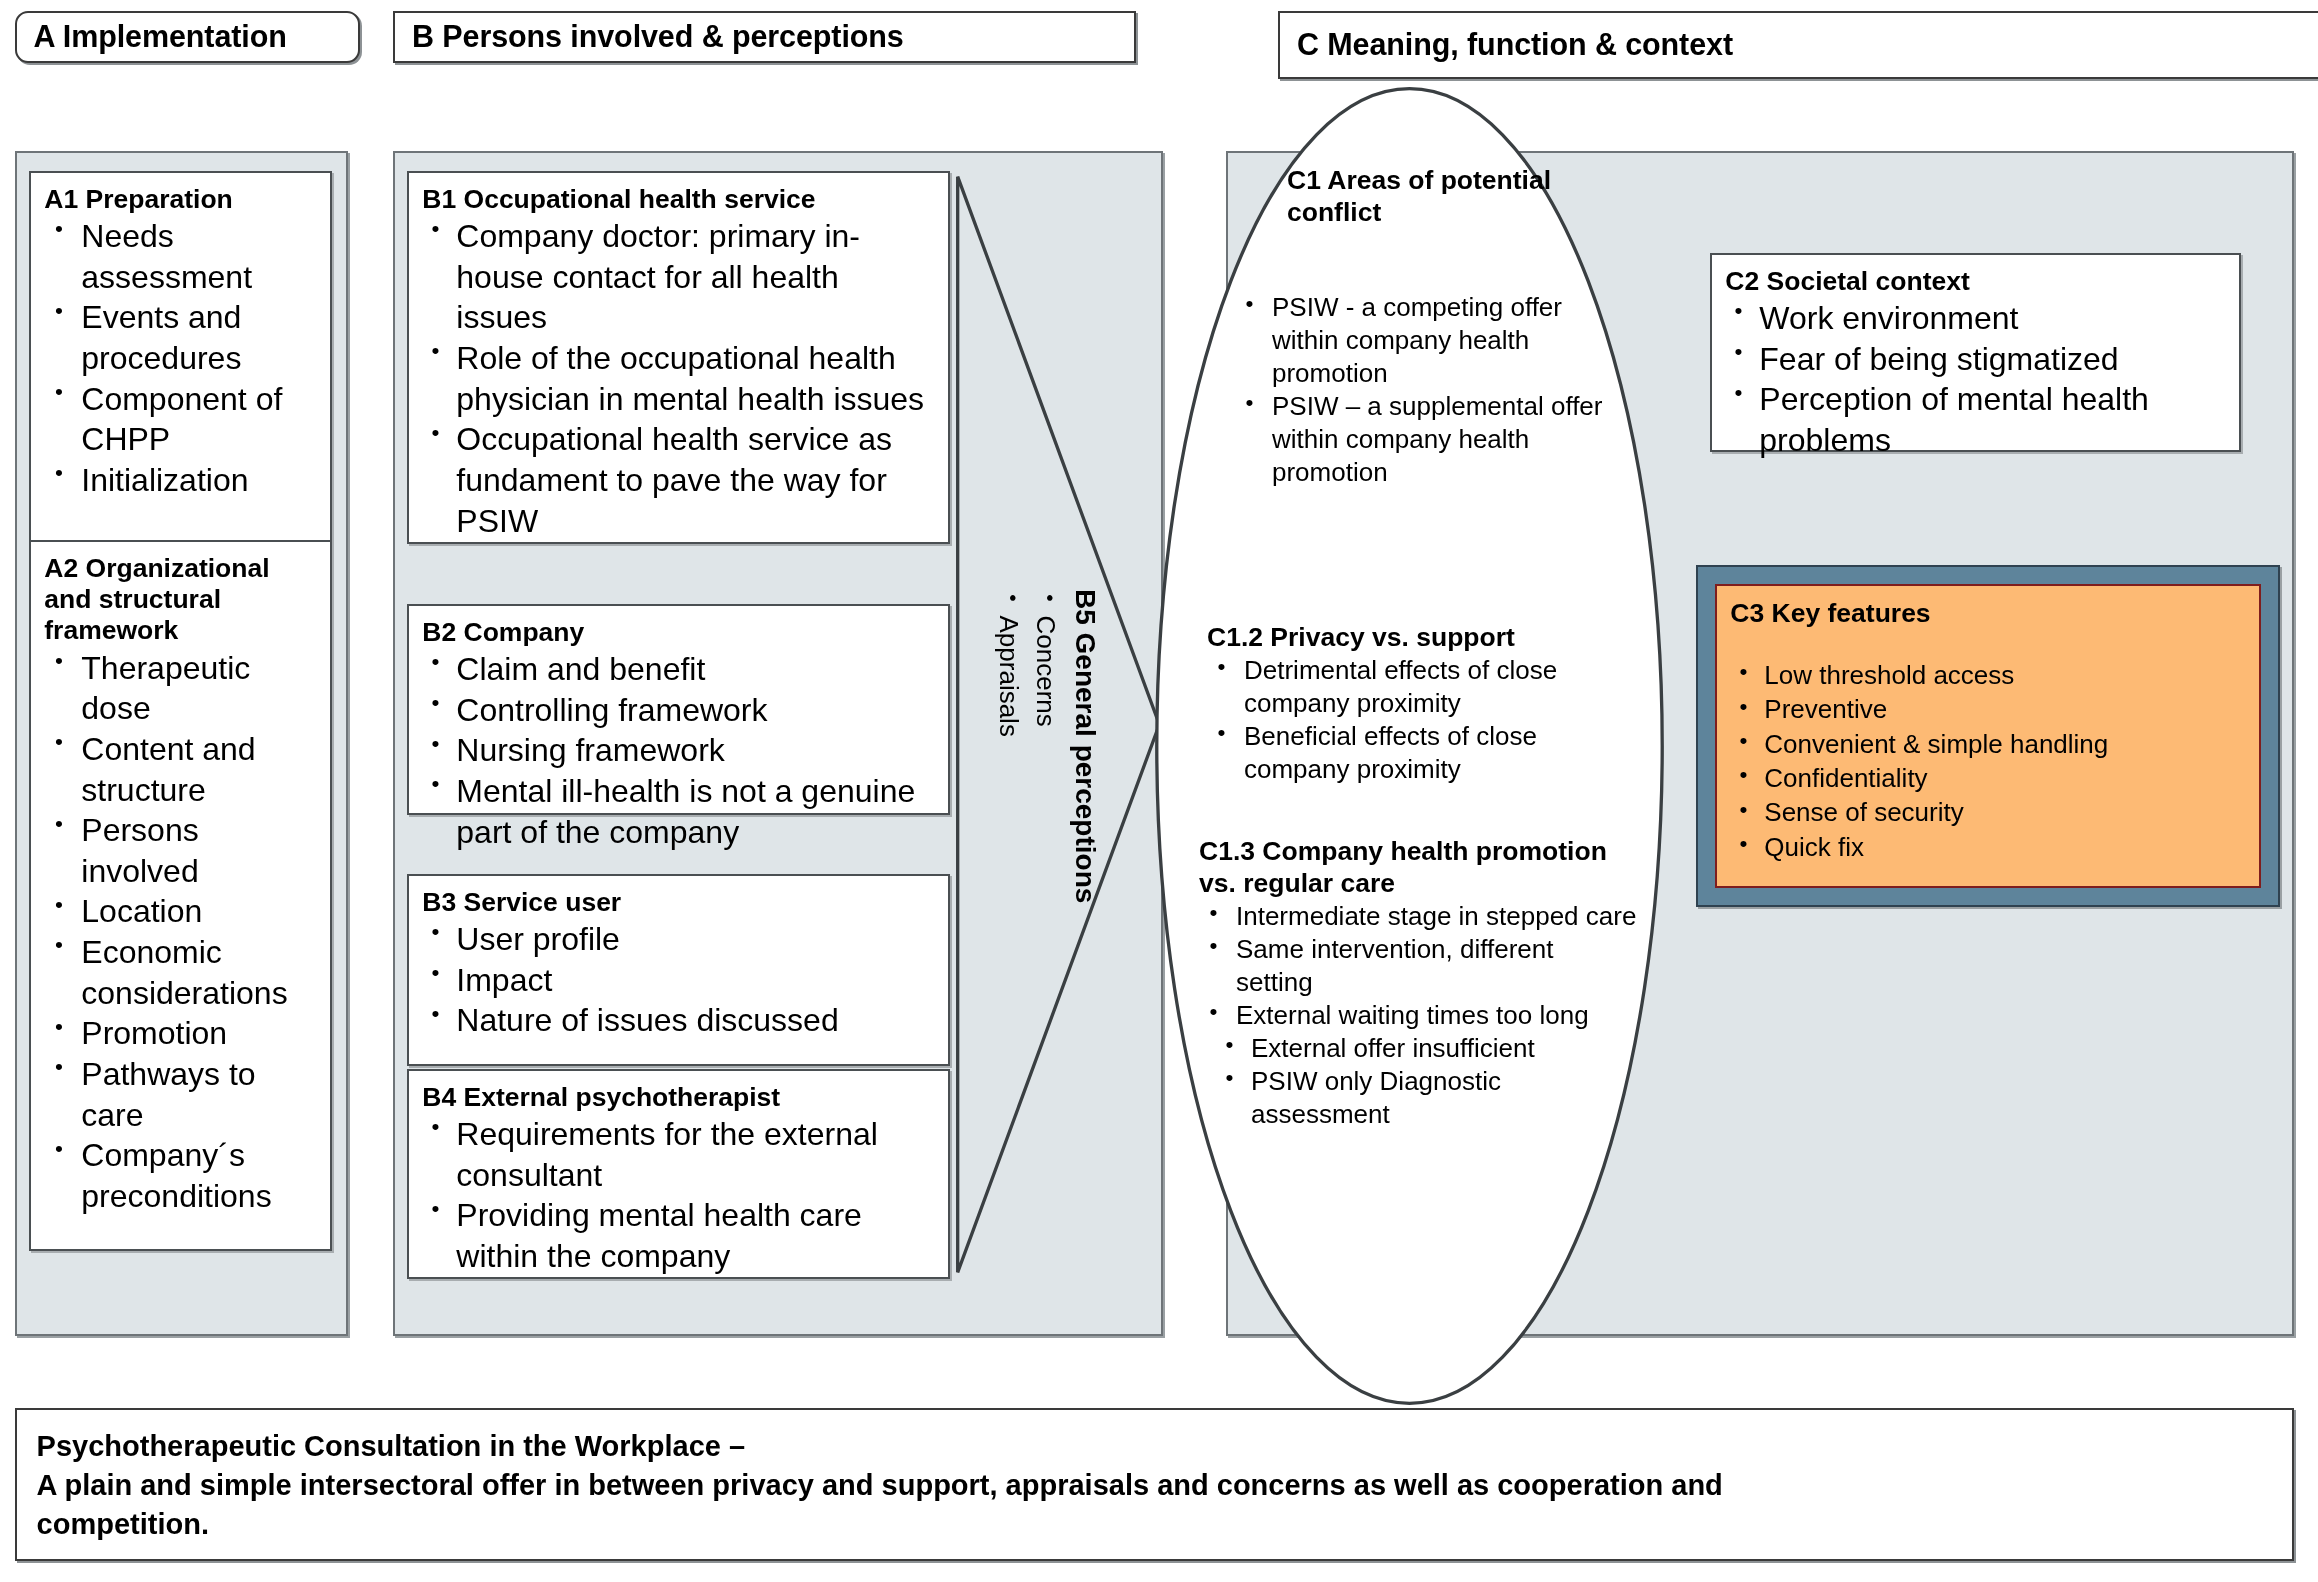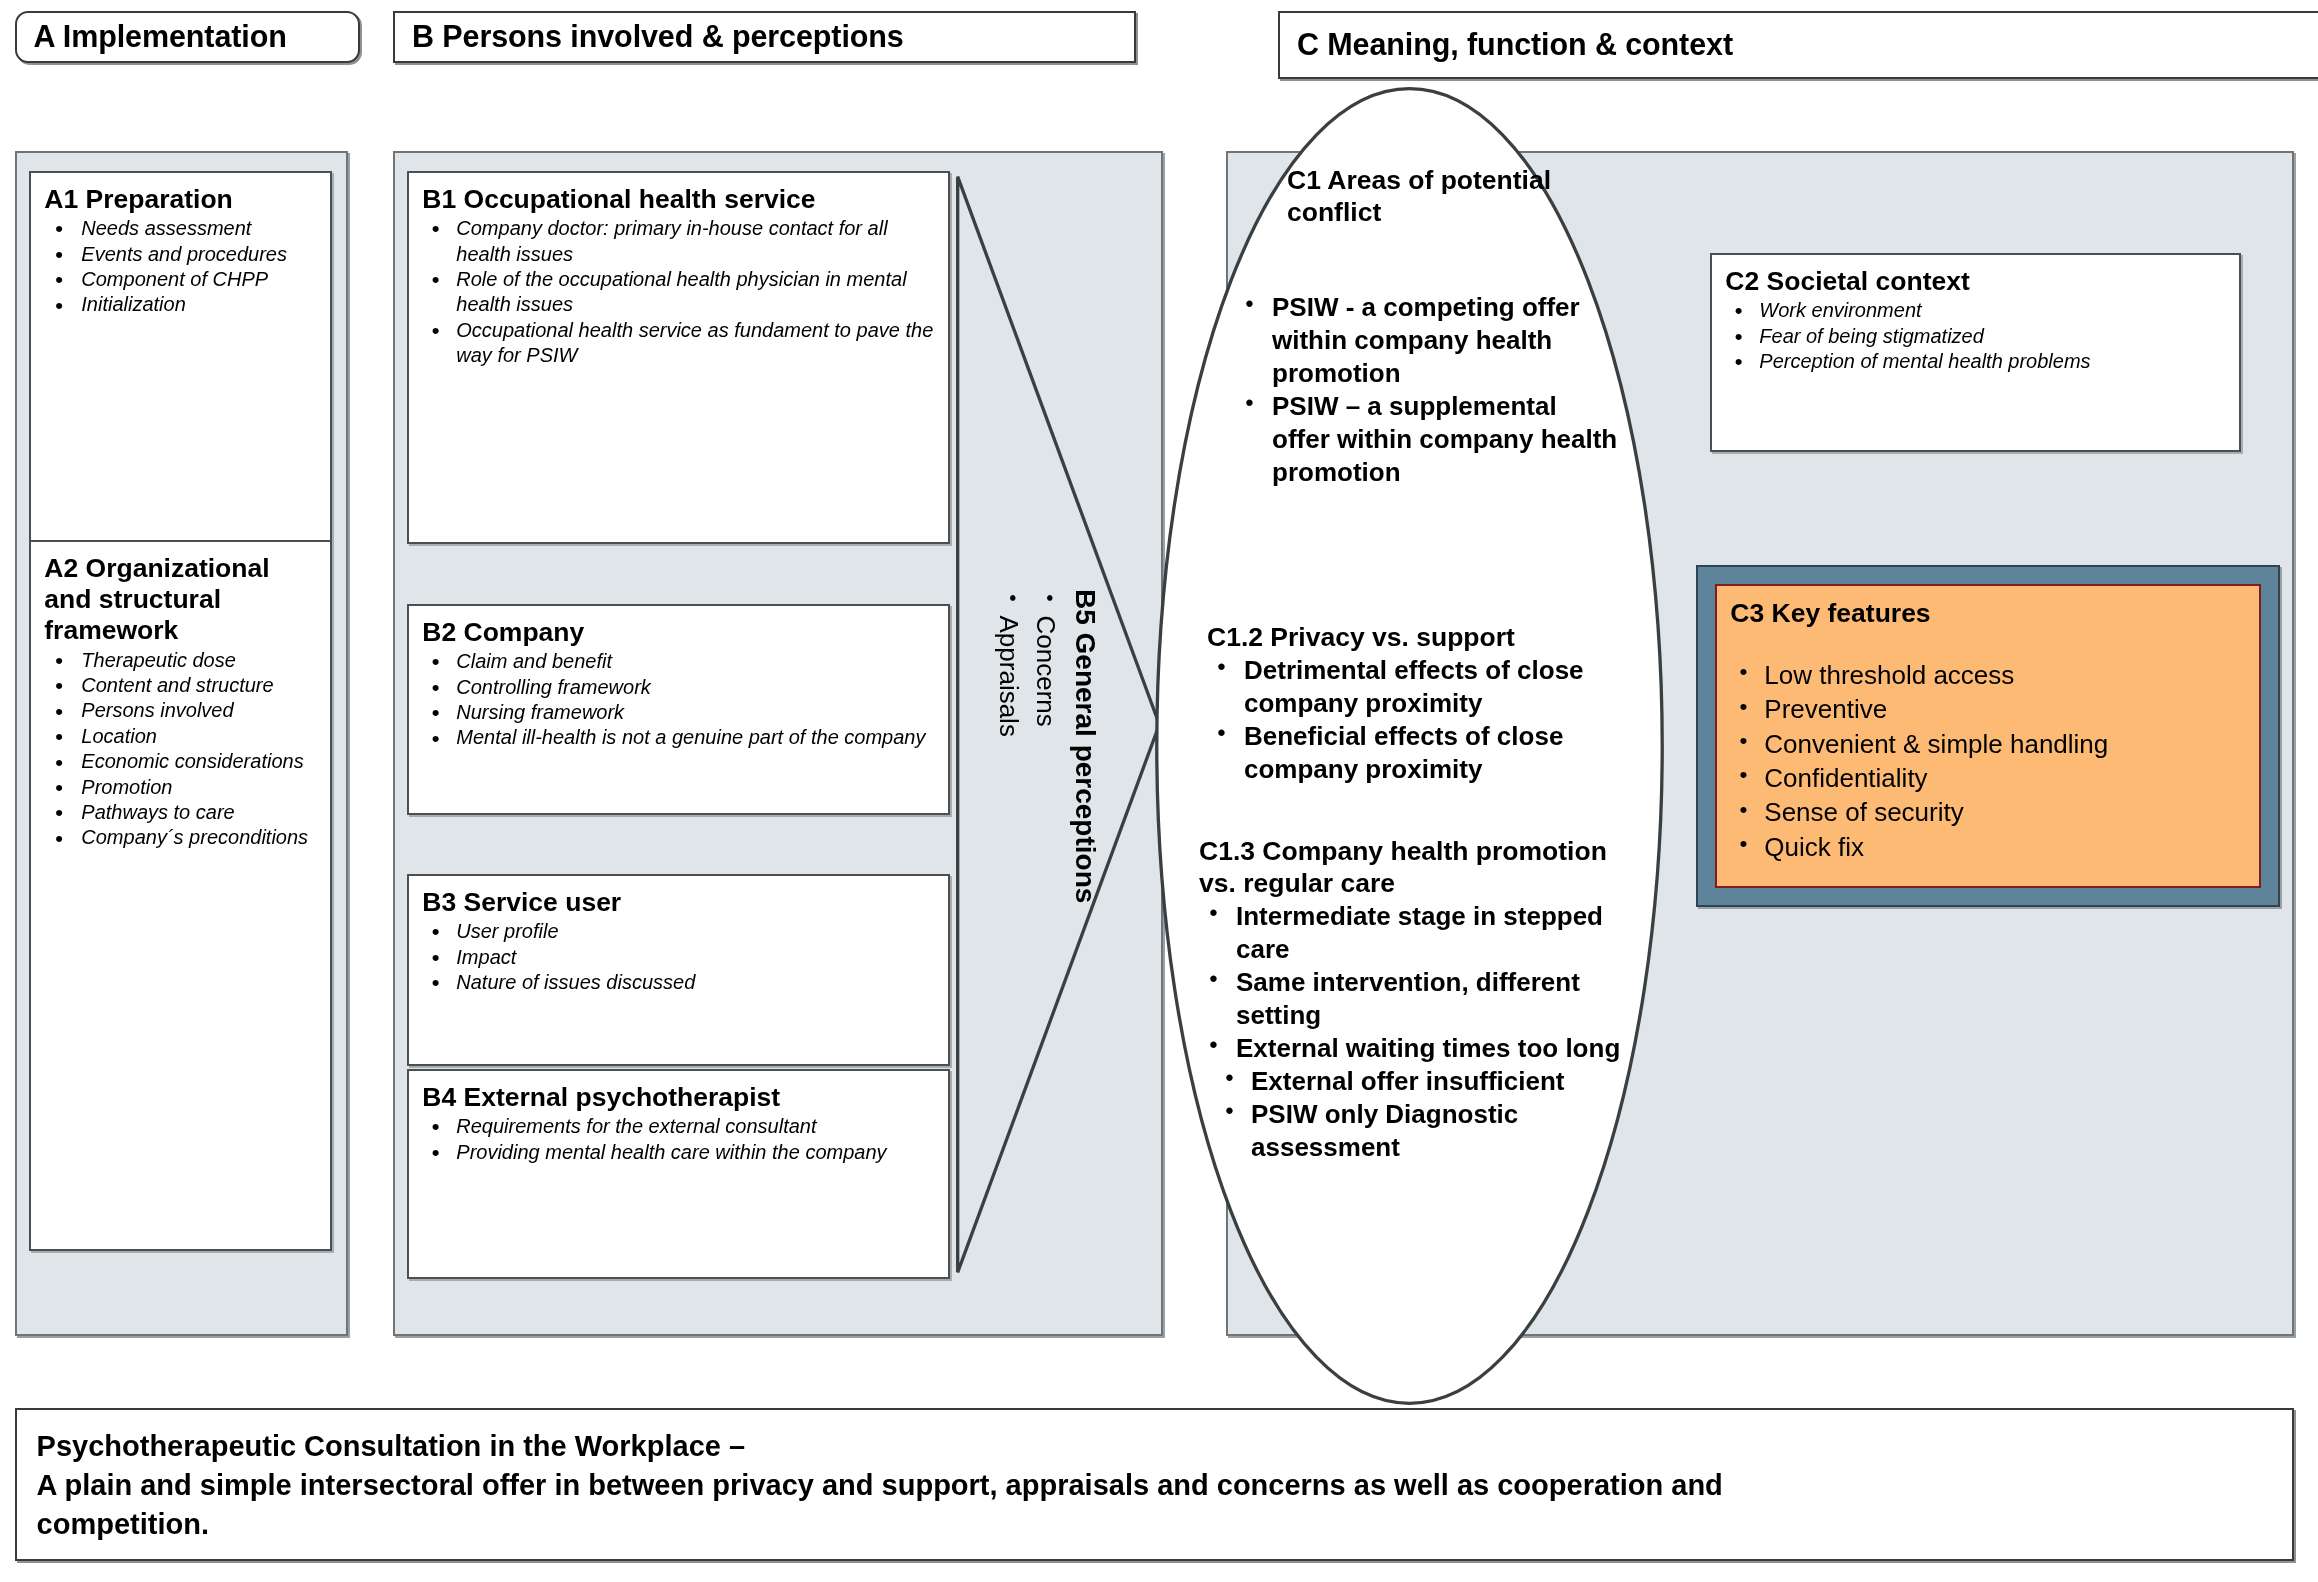--- a/index.html
+++ b/index.html
@@ -41,44 +41,43 @@
     line-height:1.18;
   }
   .card ul{
     margin:0;
     padding:0;
     list-style:none;
   }
   .card li{
     position:relative;
     padding-left:34px;
-    font-size:20px;
+    font-size:32px;
     line-height:1.27;
     margin-top:0;
-    font-style:italic;
   }
   .card li::before{
     content:"\2022";
     position:absolute;left:9.3px;top:-0.7px;
     font-size:22.6px;
   }
 
   
   .narrow li{padding-left:37px;}
   .narrow li::before{left:10.6px;}
 
   
   .c1block{ }
   .c1block h4{
     margin:0;
     font-weight:bold;
     font-size:26.5px;
     line-height:1.2;
   }
-  .c1block ul{margin:0;padding:0;list-style:none;font-weight:bold;}
+  .c1block ul{margin:0;padding:0;list-style:none;}
   .c1block li{
     position:relative;padding-left:37px;
     font-size:26px;line-height:1.27;
   }
   .c1block li::before{
     content:"\2022";position:absolute;left:10.6px;top:-0.7px;font-size:22.6px;
   }
   .c1block li.ind{padding-left:52px;}
   .c1block li.ind::before{left:26.5px;}
 

